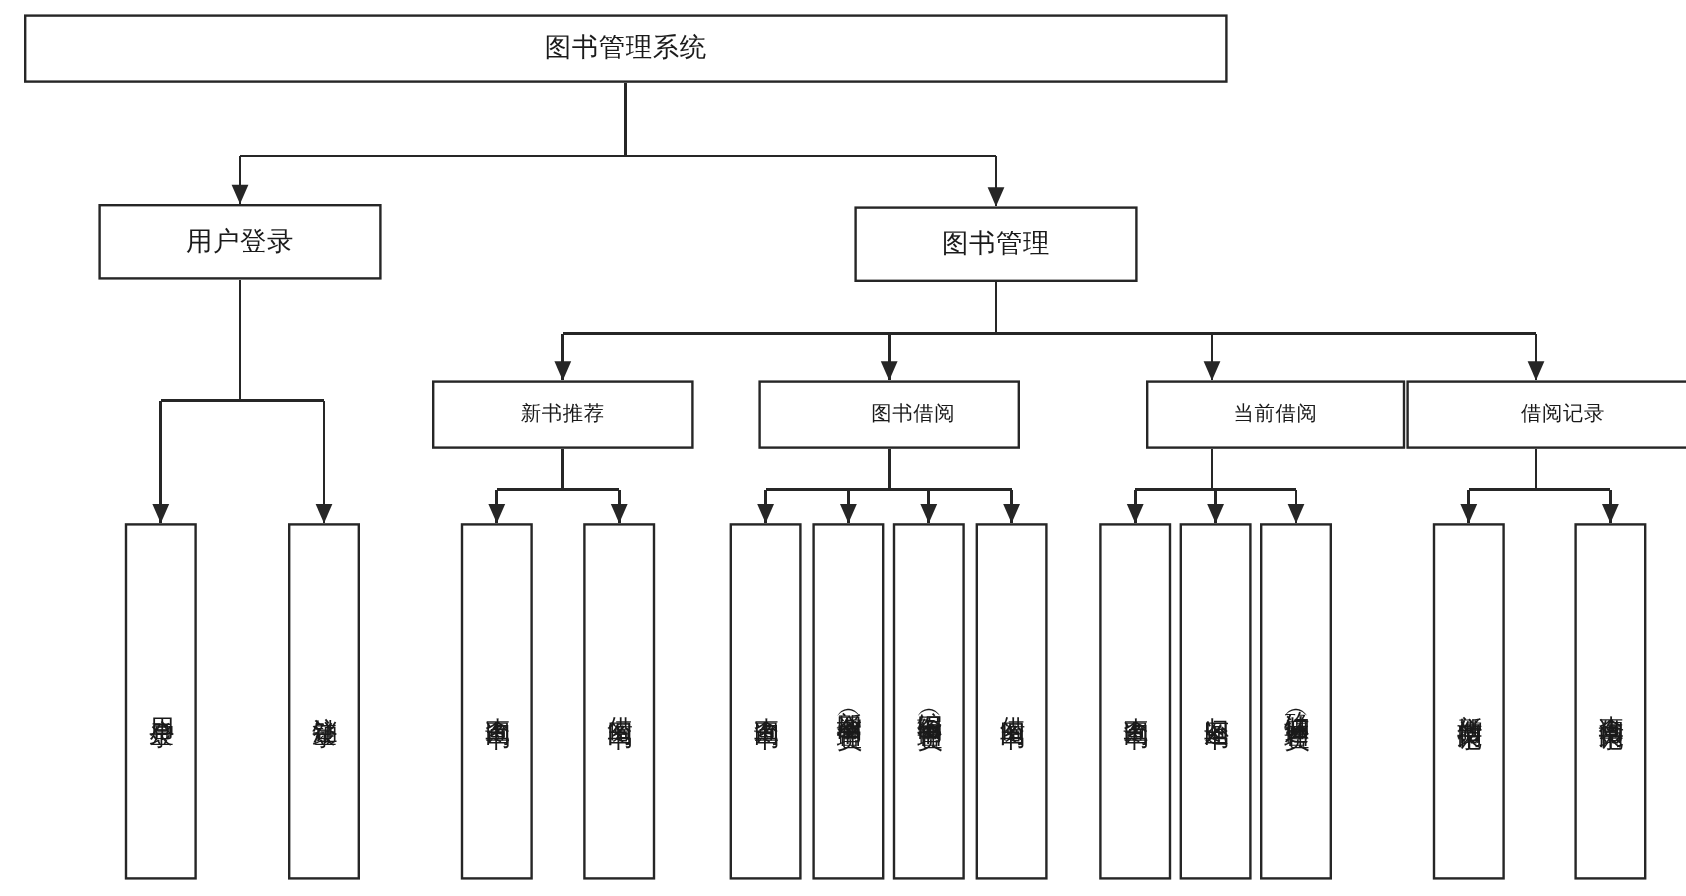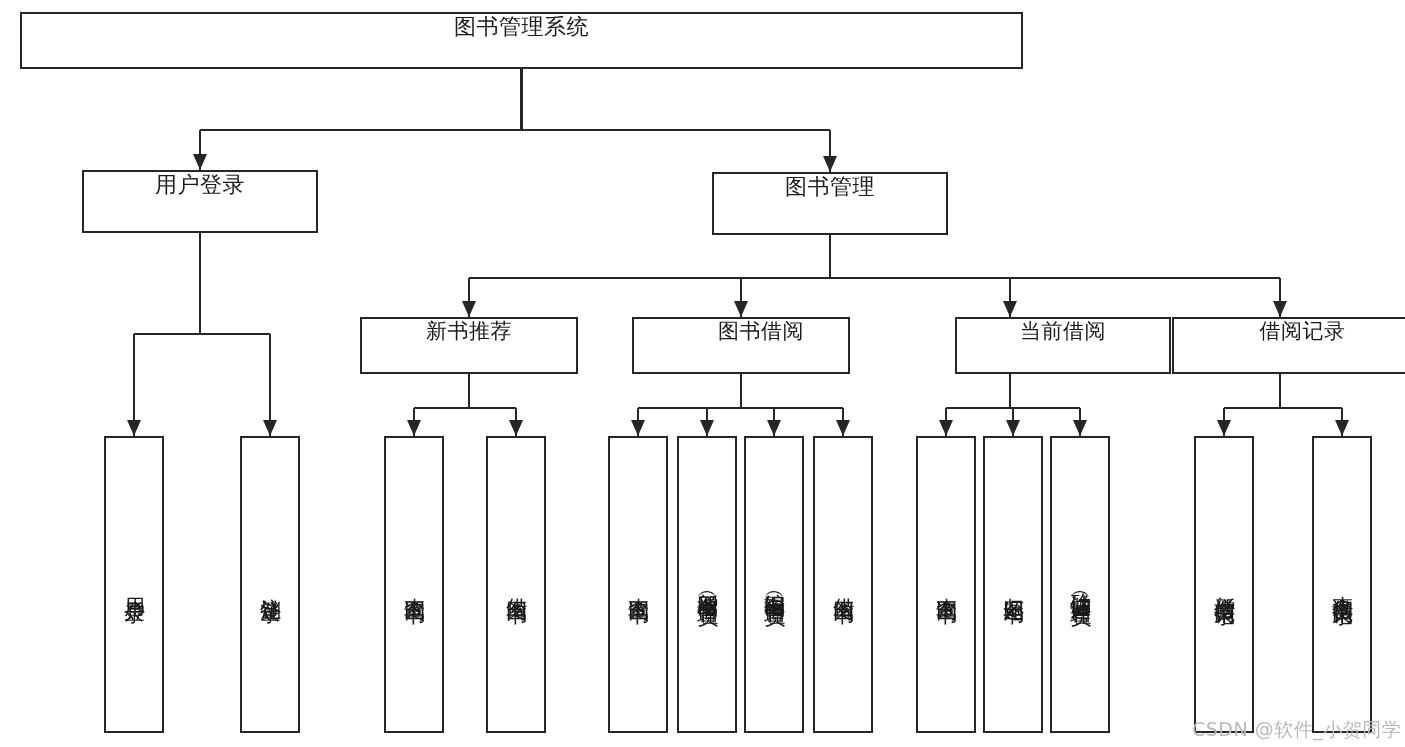--- a/index.html
+++ b/index.html
@@ -25,21 +25,21 @@
     width: 1405px;
     height: 747px;
     pointer-events: none;
   }
   .node {
     position: absolute;
     box-sizing: border-box;
     background: #ffffff;
     border: 2px solid #262626;
     display: flex;
-    align-items: flex-start;
+    align-items: center;
     justify-content: center;
     color: #1a1a1a;
   }
   .node .label {
     font-size: 21px;
     line-height: 1.18;
     letter-spacing: 0.5px;
     white-space: nowrap;
   }
   .node.vertical {
@@ -51,21 +51,21 @@
     writing-mode: vertical-rl;
     text-orientation: upright;
     font-size: 21px;
     line-height: 1.22;
     letter-spacing: 2px;
     white-space: normal;
     max-height: 100%;
   }
   .node.root .label { font-size: 22px; }
   .node.tier1 .label { font-size: 22px; }
-  .node.tier2 .label { font-size: 21px; }
+  .node.tier2 .label { font-size: 17px; }
   .watermark {
     position: absolute;
     font-size: 19px;
     color: #b9b9b9;
     white-space: nowrap;
     letter-spacing: 0.5px;
     user-select: none;
   }
 </style>
 </head>
@@ -195,14 +195,13 @@
       <div class="node leaf vertical" style="left: 1050px; top: 436px; width: 60px; height: 297px; border-color: rgb(38, 38, 38); background: rgb(255, 255, 255);">
         <span class="label">确认归还（管理员）</span>
       </div>
       <div class="node leaf vertical" style="left: 1194px; top: 436px; width: 60px; height: 297px; border-color: rgb(38, 38, 38); background: rgb(255, 255, 255);">
         <span class="label">新增借阅记录</span>
       </div>
       <div class="node leaf vertical" style="left: 1312px; top: 436px; width: 60px; height: 297px; border-color: rgb(38, 38, 38); background: rgb(255, 255, 255);">
         <span class="label">查询借阅记录</span>
       </div>
     </div>
-  <div class="watermark" style="left: 1192px; top: 717px; color: rgb(185, 185, 185);">CSDN @软件_小贺同学</div>
 </div>
 
 </body></html>

